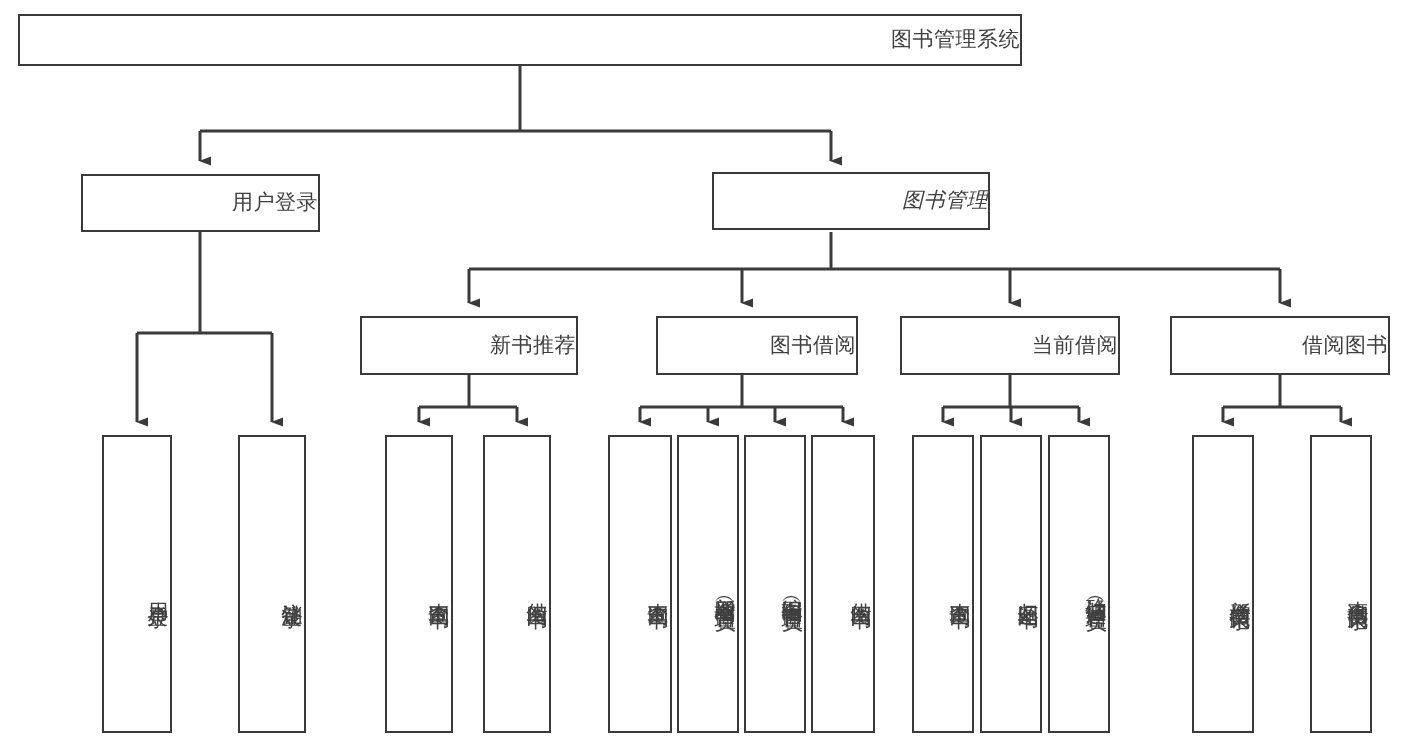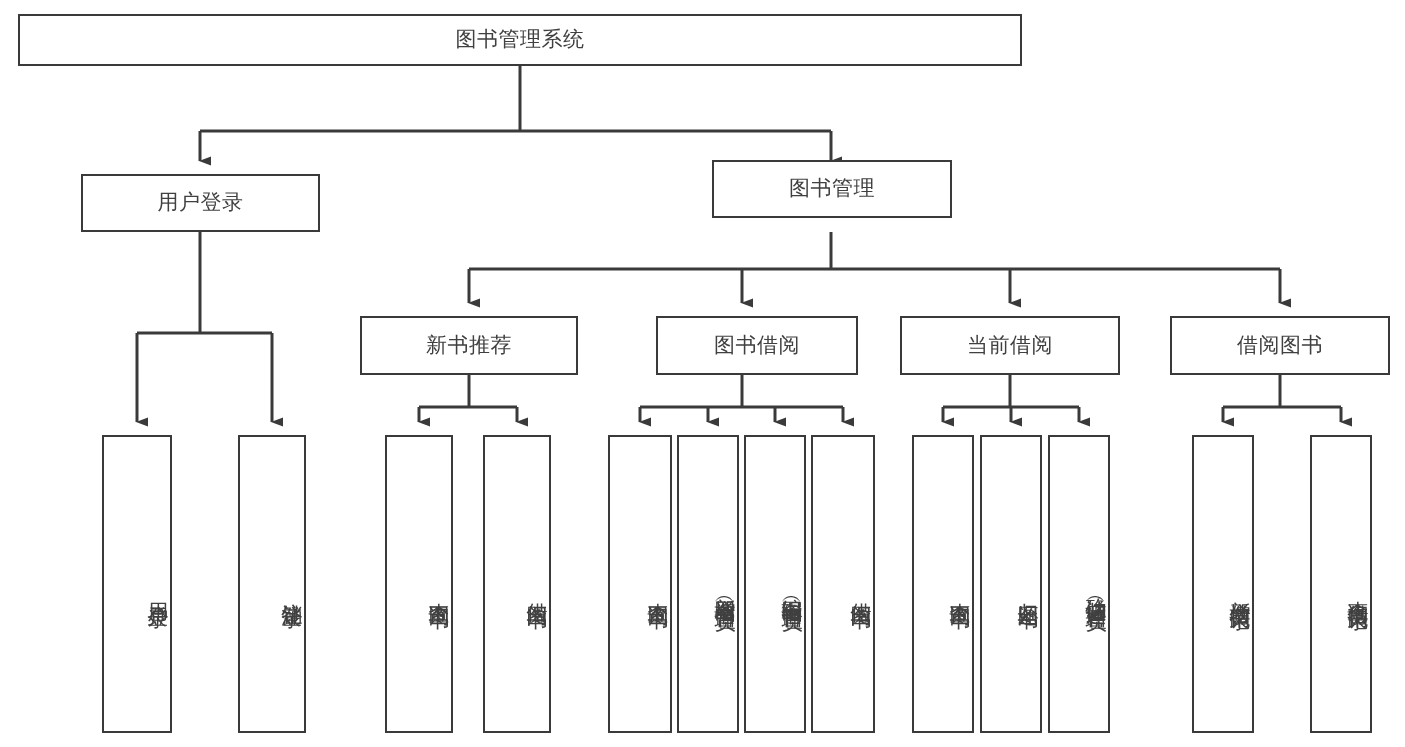--- a/index.html
+++ b/index.html
@@ -26,21 +26,21 @@
     height: 747px;
     pointer-events: none;
   }
   .node {
     position: absolute;
     box-sizing: border-box;
     background: #ffffff;
     border: 2px solid #3a3a3a;
     display: flex;
     align-items: center;
-    justify-content: center;
+    justify-content: flex-end;
     color: #404040;
   }
   .node.horiz {
     font-size: 21px;
     letter-spacing: 0.5px;
     line-height: 1.2;
   }
   .node.vert {
     writing-mode: vertical-rl;
     text-orientation: upright;
@@ -116,21 +116,21 @@
   </svg>
 
   <div class="node horiz" style="left: 18px; top: 14px; width: 1004px; height: 52px;">
     <span class="label">图书管理系统</span>
   </div>
 
   <div class="node horiz" style="left: 81px; top: 174px; width: 239px; height: 58px;">
     <span class="label">用户登录</span>
   </div>
 
-  <div class="node horiz" style="left: 712px; top: 160px; width: 240px; height: 58px;">
+  <div class="node horiz" style="left: 712px; top: 172px; width: 278px; height: 58px; font-style: italic;">
     <span class="label">图书管理</span>
   </div>
 
   <div class="node horiz" style="left: 360px; top: 316px; width: 218px; height: 59px;">
     <span class="label">新书推荐</span>
   </div>
 
   <div class="node horiz" style="left: 656px; top: 316px; width: 202px; height: 59px;">
     <span class="label">图书借阅</span>
   </div>

